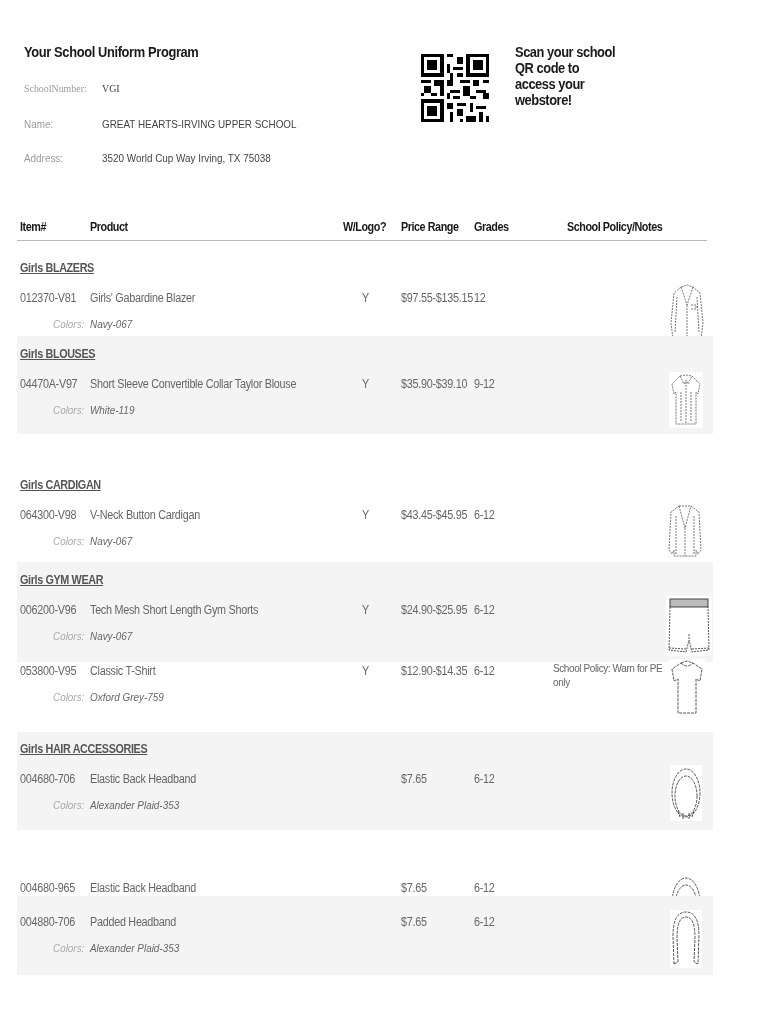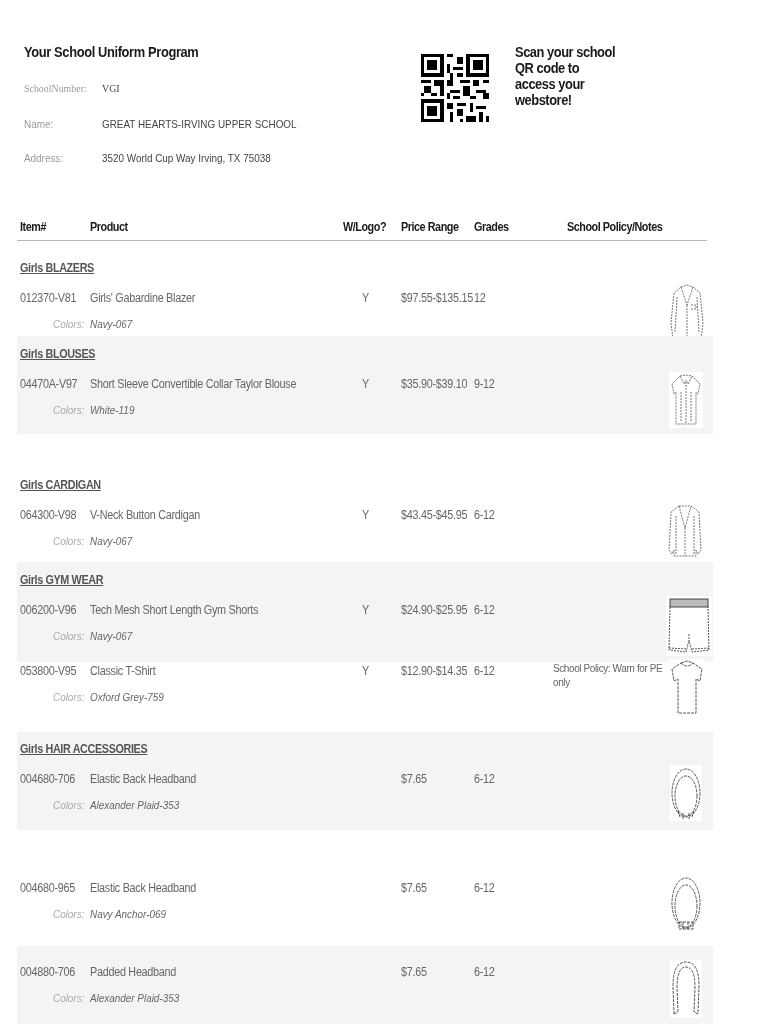--- a/index.html
+++ b/index.html
@@ -228,21 +228,21 @@
   <div class="pic" style="top:12px;left:653px;width:32px;height:58px;">
     <svg viewBox="0 0 32 58" fill="none" stroke="#444" stroke-width="0.9" stroke-dasharray="3 1">
       <ellipse cx="16" cy="29" rx="14" ry="25"></ellipse>
         <ellipse cx="16" cy="32" rx="11" ry="21"></ellipse>
       <rect x="9" y="48" width="14" height="7"></rect>
         <path d="M13 48 L13 55 M18 48 L18 55"></path>
     </svg>
   </div>
 </div>
 
-<div class="row alt" style="top:946px;height:79px;">
+<div class="row alt" style="top:896px;height:79px;">
   <div class="cell" style="left:3px;top:19px;">004880-706</div>
   <div class="cell" style="left:73px;top:19px;">Padded Headband</div>
   <div class="cell" style="left:345px;top:19px;"></div>
   <div class="cell" style="left:384px;top:19px;">$7.65</div>
   <div class="cell" style="left:457px;top:19px;">6-12</div>
   <div class="colors-label" style="top:46px;">Colors:</div>
   <div class="colors-val" style="top:46px;">Alexander Plaid-353</div>
   <div class="pic" style="top:14px;left:653px;width:32px;height:58px;">
     <svg viewBox="0 0 32 58" fill="none" stroke="#444" stroke-width="0.9" stroke-dasharray="3 1">
       <path d="M4 54 L3 26 Q3 2 16 2 Q29 2 29 26 L28 54"></path>

